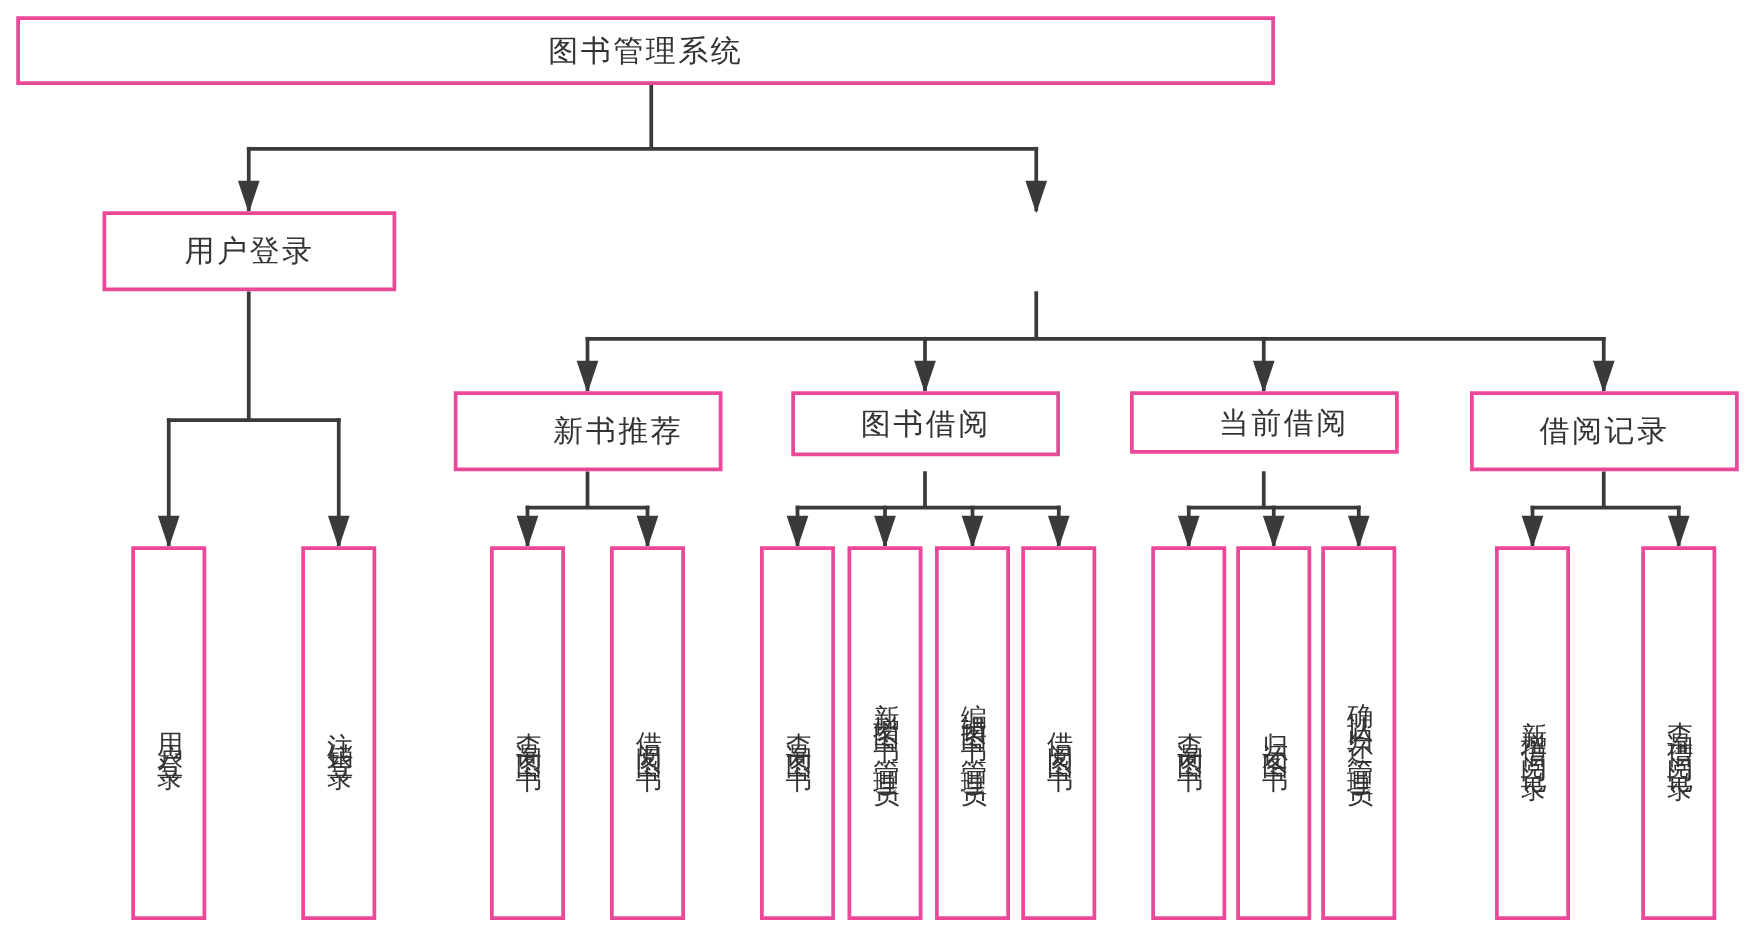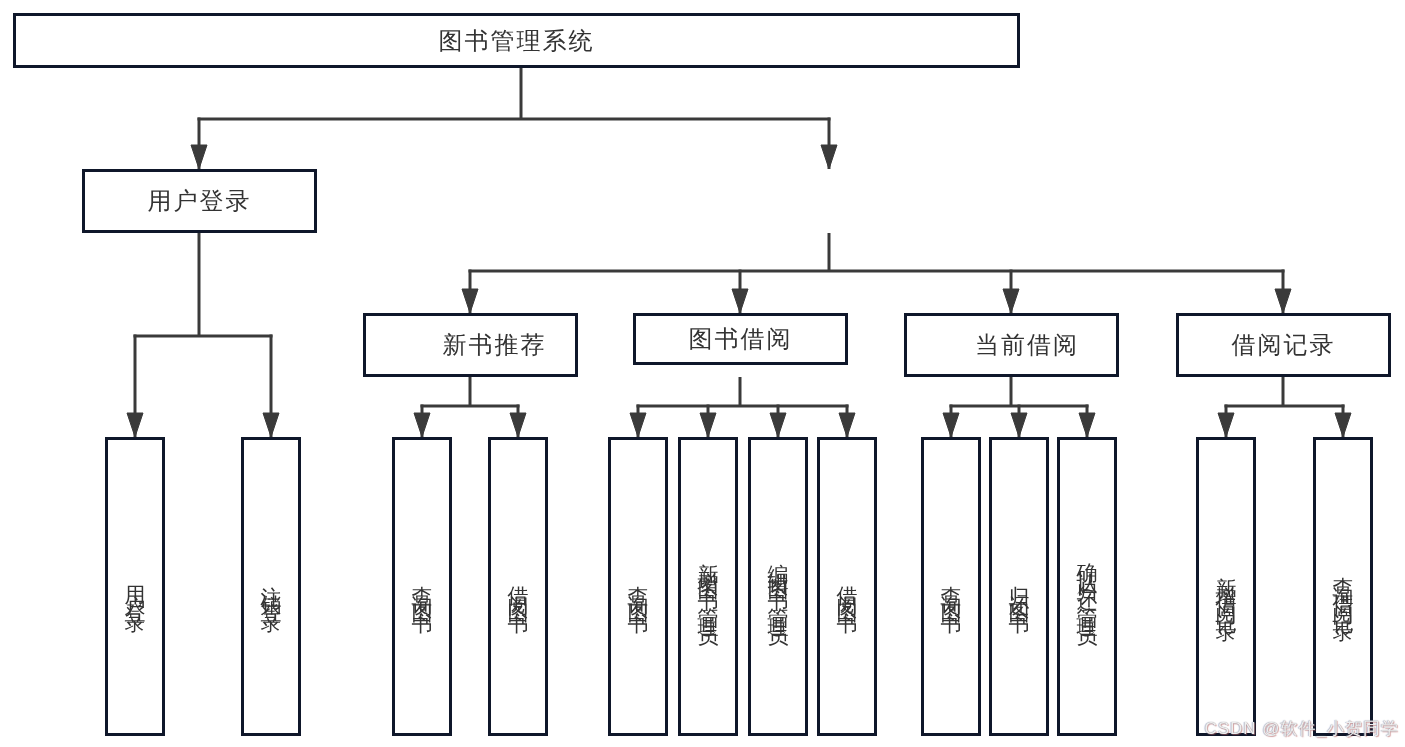--- a/index.html
+++ b/index.html
@@ -4,35 +4,35 @@
 <style>
   html,body{margin:0;padding:0;background:#ffffff;}
   #stage{
     position:relative;width:1405px;height:747px;background:#ffffff;
     font-family:"Liberation Sans","DejaVu Sans",sans-serif;overflow:hidden;
   }
   #wires{position:absolute;left:0;top:0;width:1405px;height:747px;}
   .ln{stroke:#3a3a3a;stroke-width:3;fill:none;}
   .nd{
     position:absolute;box-sizing:border-box;background:#fff;
-    border:3px solid #0f172a;display:flex;align-items:center;justify-content:center;
+    border:3px solid #ec4899;display:flex;align-items:center;justify-content:center;
     color:#333;
   }
   .h{font-size:24px;letter-spacing:2px;white-space:nowrap;}
   .v .vt{
     writing-mode:vertical-rl;text-orientation:mixed;
     font-size:21px;letter-spacing:9px;line-height:1.15;color:#333;
   }
   
   #b-root   {left:13px;  top:13px;  width:1007px;height:55px;}
   #b-login  {left:82px;  top:169px; width:235px; height:64px;}
   #b-mgmt   {left:712px; top:169px; width:235px; height:64px;}
   #b-rec    {left:363px; top:313px; width:215px; height:64px;padding-left:48px;}
   #b-borrow {left:633px; top:313px; width:215px; height:52px;}
-  #b-current{left:904px; top:313px; width:215px; height:64px;padding-left:31px;}
+  #b-current{left:904px; top:313px; width:215px; height:50px;padding-left:31px;}
   #b-records{left:1176px;top:313px; width:215px; height:64px;}
   .leaf{top:437px;width:60px;height:299px;}
   #l-login  {left:105px;}
   #l-logout {left:241px;}
   #l-q1     {left:392px;}
   #l-b1     {left:488px;}
   #l-q2     {left:608px;}
   #l-add    {left:678px;}
   #l-edit   {left:748px;}
   #l-b2     {left:817px;}
@@ -172,14 +172,13 @@
     <span class="vt">确认归还（管理员）</span>
   </div>
 
   <div class="nd v leaf" id="l-addrec">
     <span class="vt">新增借阅记录</span>
   </div>
   <div class="nd v leaf" id="l-qrec">
     <span class="vt">查询借阅记录</span>
   </div>
 
-  <div id="watermark">CSDN @软件_小贺同学</div>
 </div>
 
 </body></html>

